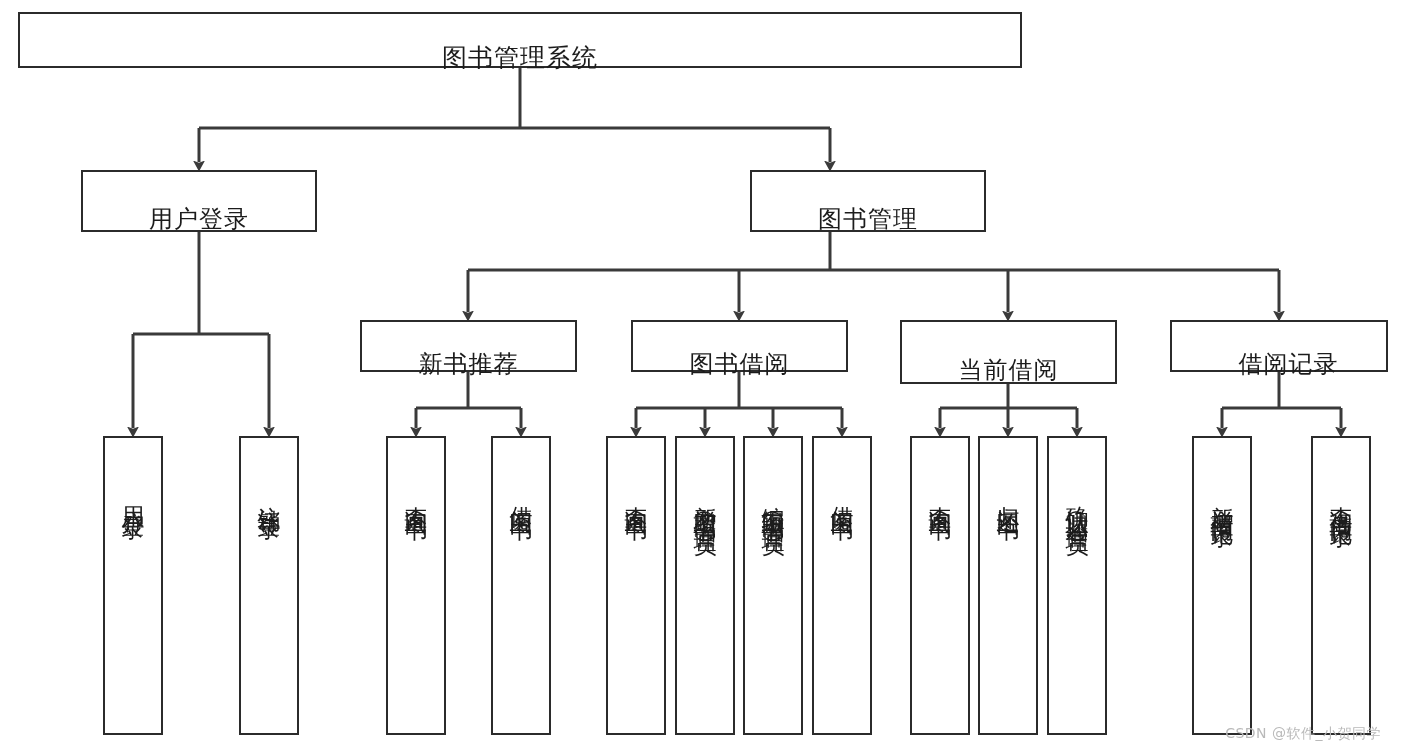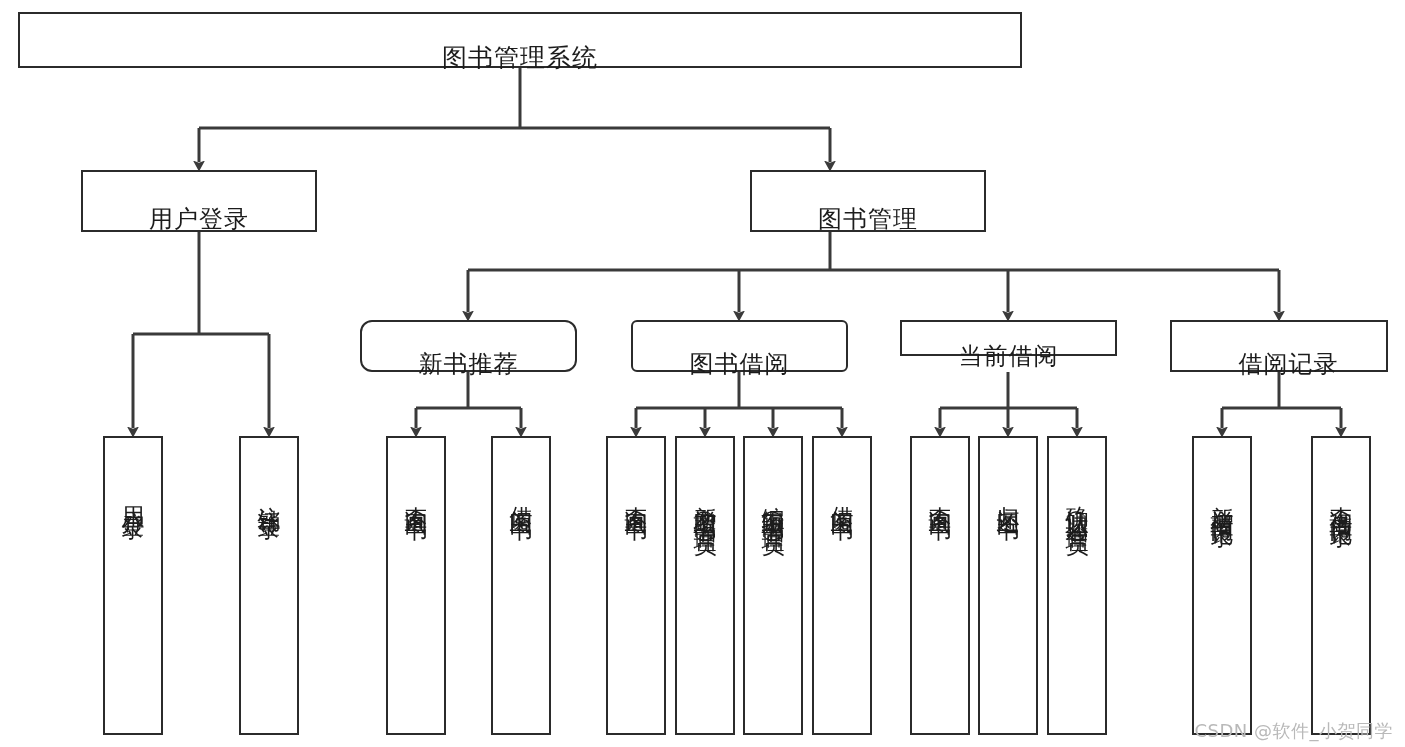--- a/index.html
+++ b/index.html
@@ -59,23 +59,23 @@
     writing-mode: vertical-rl;
     text-orientation: upright;
     font-size: 23px;
     letter-spacing: 4px;
     line-height: 1;
     white-space: normal;
     max-height: 280px;
   }
   .watermark {
     position: absolute;
-    right: 12px;
+    right: 24px;
     bottom: 4px;
-    font-size: 18px;
+    font-size: 14px;
     color: #b9b9b9;
     letter-spacing: 0.5px;
     z-index: 3;
     user-select: none;
     white-space: nowrap;
   }
 </style>
 </head>
 <body>
 
@@ -135,27 +135,27 @@
     <span class="node-label">图书管理系统</span>
   </div>
 
   <div class="node level2" style="left:81px; top:170px; width:236px; height:62px;">
     <span class="node-label">用户登录</span>
   </div>
   <div class="node level2" style="left:750px; top:170px; width:236px; height:62px;">
     <span class="node-label">图书管理</span>
   </div>
 
-  <div class="node level3" style="left:360px; top:320px; width:217px; height:52px;border-radius:12px;">
+  <div class="node level3" style="left:360px; top:320px; width:217px; height:52px;">
     <span class="node-label">新书推荐</span>
   </div>
-  <div class="node level3" style="left:631px; top:320px; width:217px; height:52px;border-radius:6px;">
+  <div class="node level3" style="left:631px; top:320px; width:217px; height:52px;">
     <span class="node-label">图书借阅</span>
   </div>
-  <div class="node level3" style="left:900px; top:320px; width:217px; height:36px;">
+  <div class="node level3" style="left:900px; top:320px; width:217px; height:64px;">
     <span class="node-label">当前借阅</span>
   </div>
   <div class="node level3" style="left:1170px; top:320px; width:218px; height:52px;padding-left:19px;">
     <span class="node-label">借阅记录</span>
   </div>
 
   <div class="node leaf" style="left:103px; top:436px; width:60px; height:299px;">
     <span class="node-label">用户登录</span>
   </div>
   <div class="node leaf" style="left:239px; top:436px; width:60px; height:299px;">

